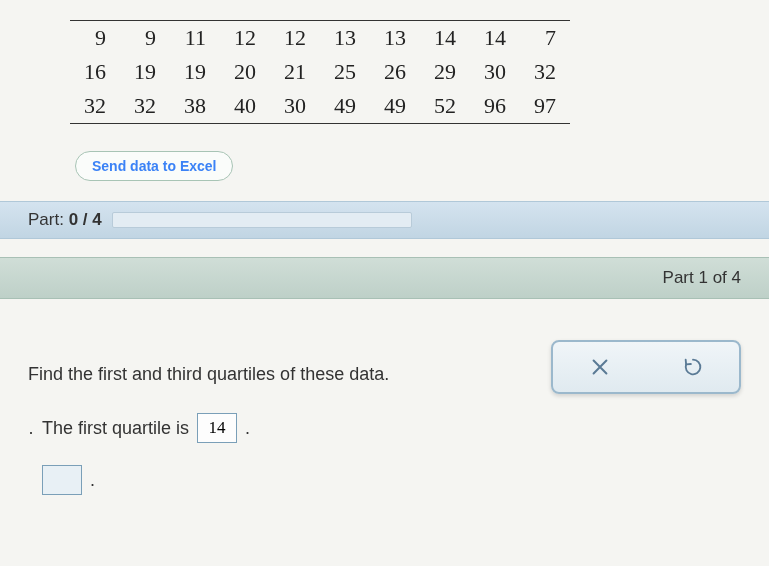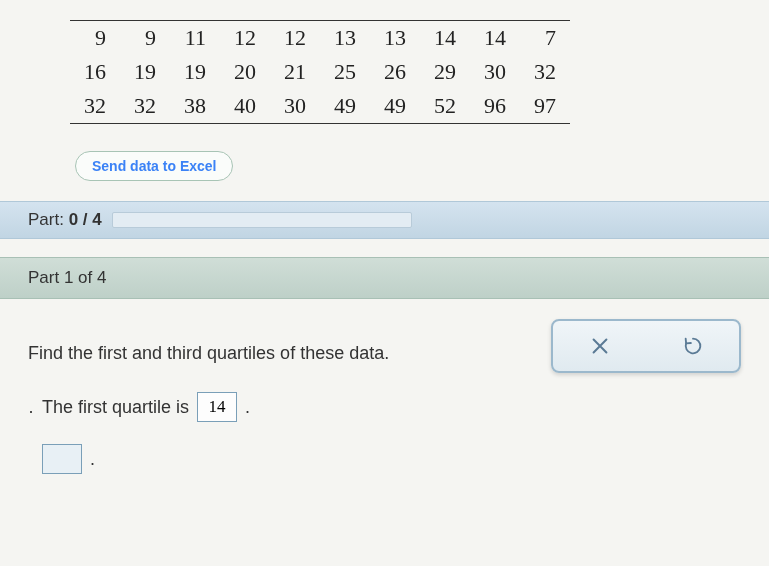--- a/index.html
+++ b/index.html
@@ -82,24 +82,26 @@
       background: #8fb8d6;
     }
     .part-sub {
       background: linear-gradient(#d0ded7, #bed0c8);
       border-top: 1px solid #a8c0b5;
       border-bottom: 1px solid #a8c0b5;
       padding: 10px 28px;
       font-size: 17px;
       color: #333;
       margin-top: 18px;
+      text-align: right;
     }
     .content {
       padding: 44px 28px 20px 28px;
       position: relative;
+      margin-top: 21px;
     }
     .question {
       font-size: 18px;
       color: #333;
       margin-bottom: 28px;
     }
     .answer-line {
       font-size: 18px;
       color: #333;
       margin-bottom: 22px;

